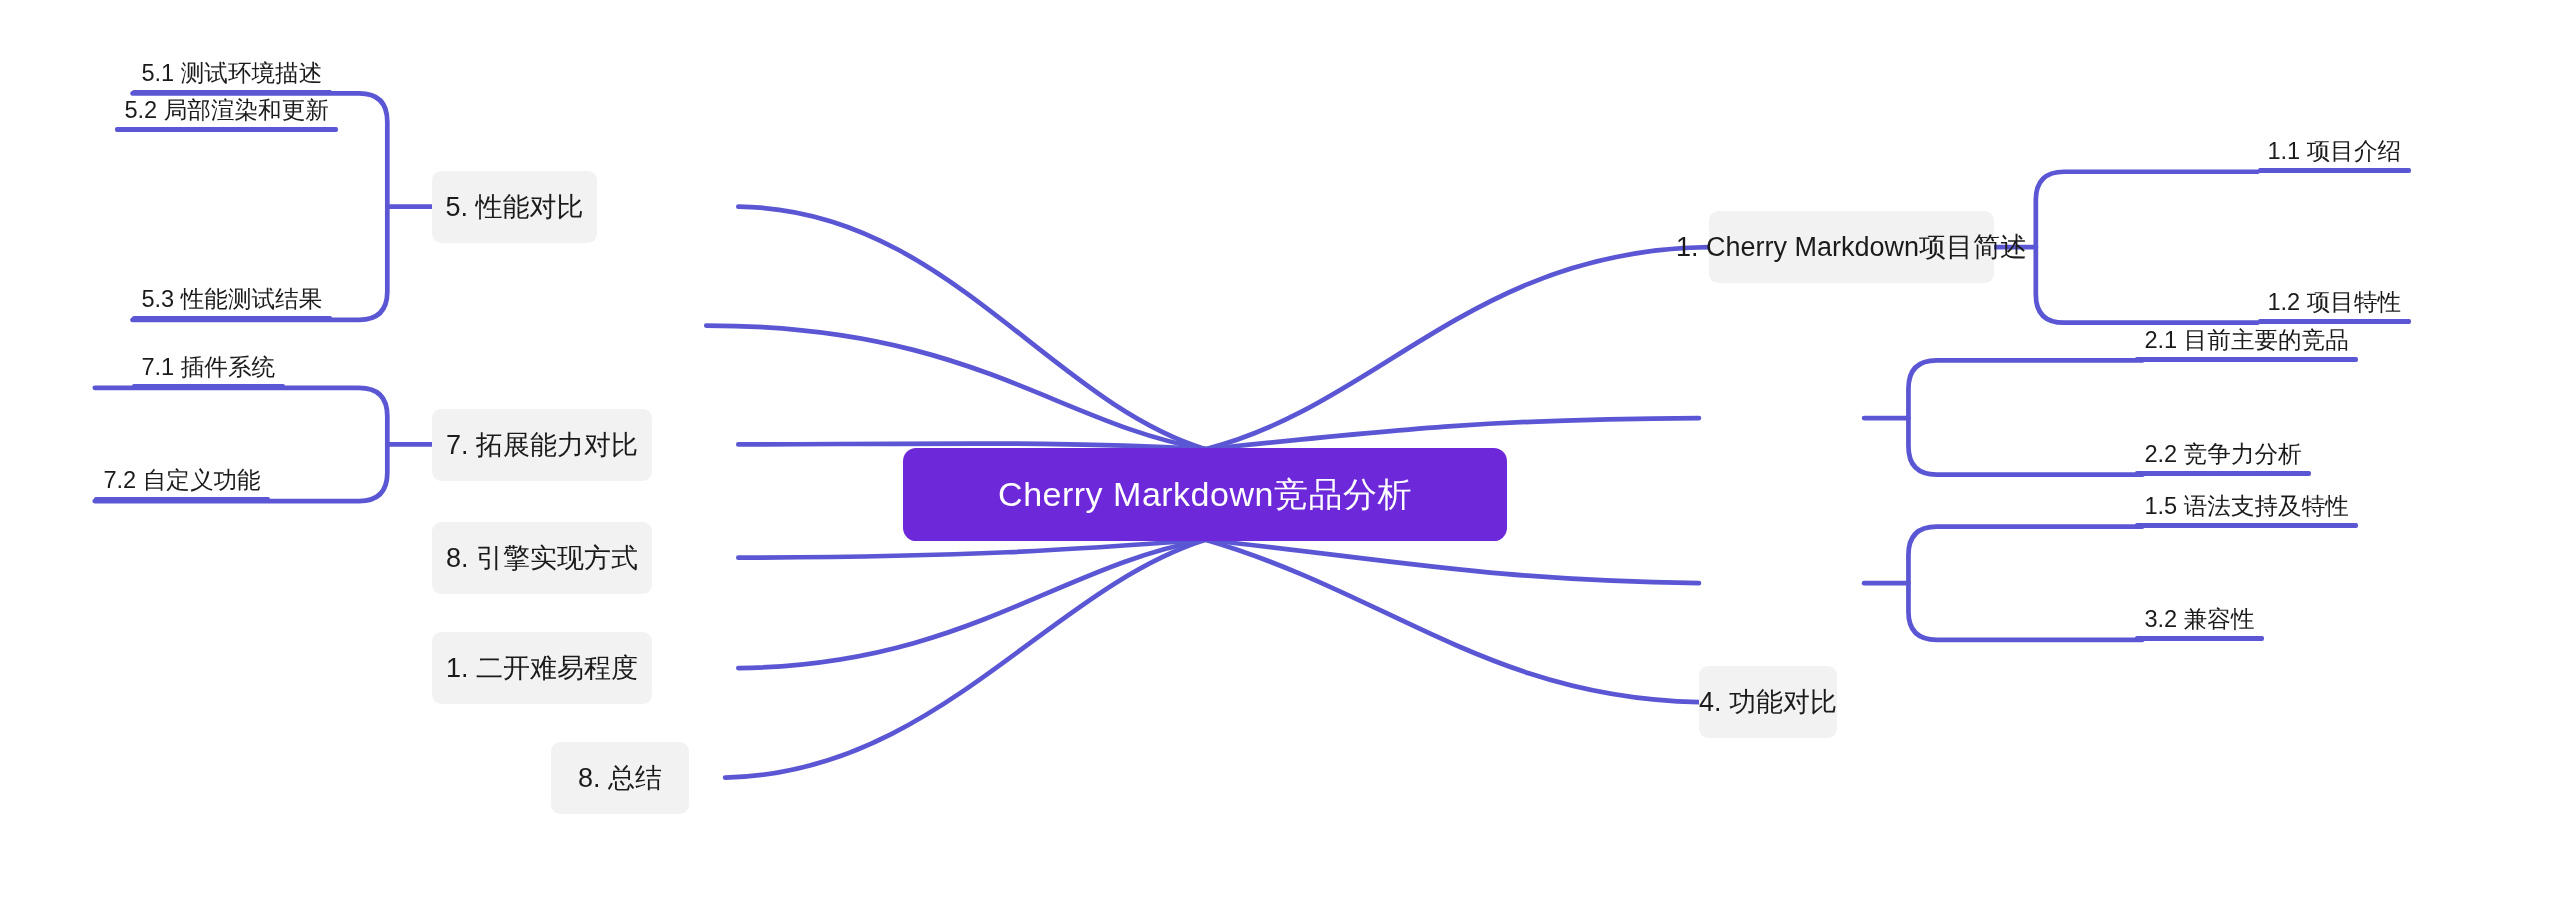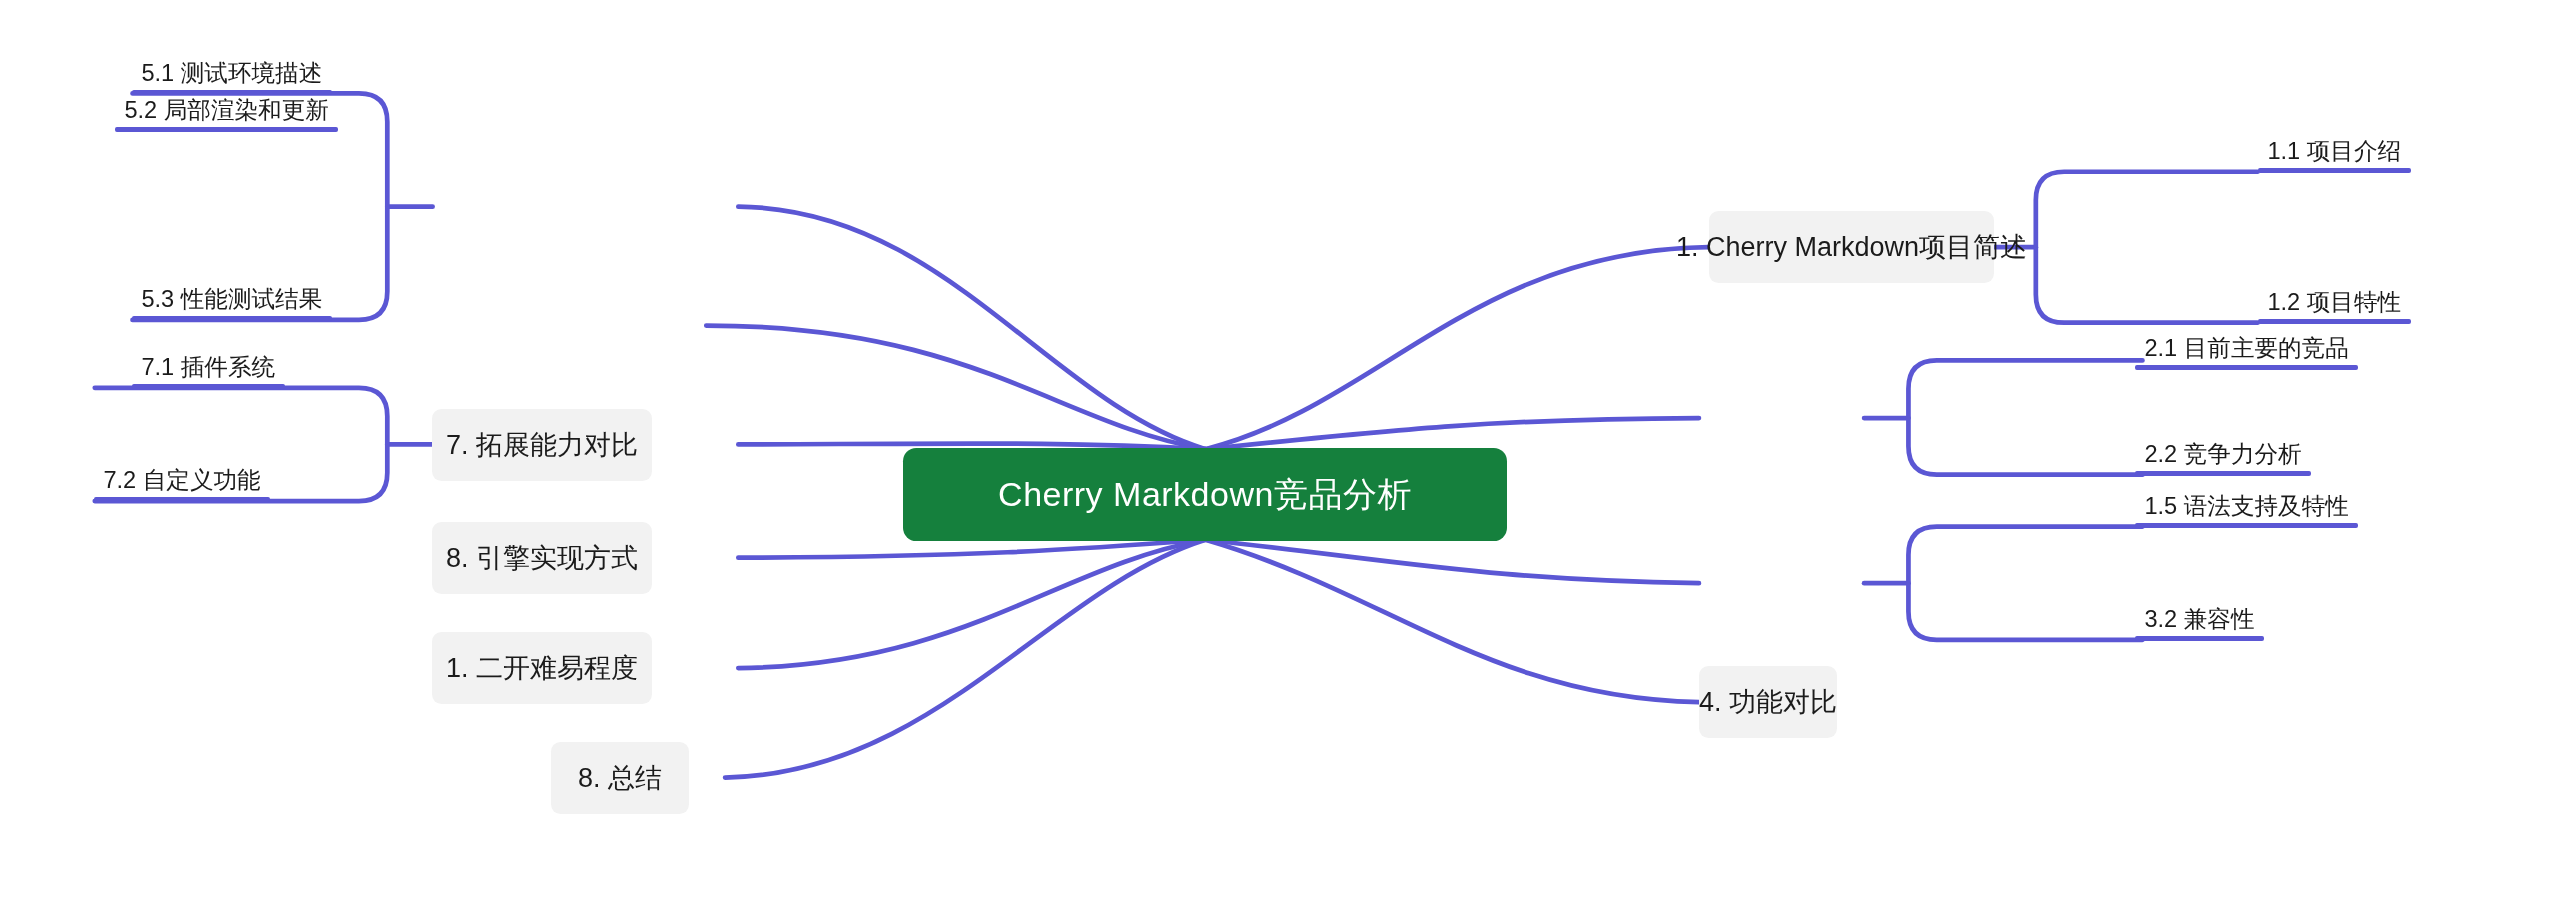--- a/index.html
+++ b/index.html
@@ -34,21 +34,21 @@
   .node {
     position: absolute;
     box-sizing: border-box;
     display: flex;
     align-items: center;
     justify-content: center;
     white-space: nowrap;
   }
 
   .root-node {
-    background: #15803d;
+    background: #6d28d9;
     color: #ffffff;
     border-radius: 13.2px;
     font-size: 34px;
     letter-spacing: 0.5px;
     padding: 0 32px;
     z-index: 5;
   }
 
   .main-node {
     background: #f2f2f2;
@@ -145,38 +145,41 @@
 
   <div class="leaf-node" style="left:2258px; top:135px;">
     <span class="leaf-text">1.1 项目介绍</span>
     <span class="leaf-underline"></span>
   </div>
   <div class="leaf-node" style="left:2258px; top:286px;">
     <span class="leaf-text">1.2 项目特性</span>
     <span class="leaf-underline"></span>
   </div>
 
-  <div class="leaf-node" style="left:2135px; top:324px;margin-top:8px;">
+  <div class="leaf-node" style="left:2135px; top:324px;">
     <span class="leaf-text">2.1 目前主要的竞品</span>
     <span class="leaf-underline"></span>
   </div>
   <div class="leaf-node" style="left:2135px; top:438px;">
     <span class="leaf-text">2.2 竞争力分析</span>
     <span class="leaf-underline"></span>
   </div>
 
   <div class="leaf-node" style="left:2135px; top:490px;">
     <span class="leaf-text">1.5 语法支持及特性</span>
     <span class="leaf-underline"></span>
   </div>
   <div class="leaf-node" style="left:2135px; top:603px;">
     <span class="leaf-text">3.2 兼容性</span>
     <span class="leaf-underline"></span>
   </div>
 
+  <div class="node main-node" style="left:432px; top:171px; width:165px; height:72px;">
+    <span>5. 性能对比</span>
+  </div>
 
 
   <div class="node main-node" style="left:432px; top:409px; width:220px; height:72px;">
     <span>7. 拓展能力对比</span>
   </div>
 
   <div class="node main-node" style="left:432px; top:522px; width:220px; height:72px;">
     <span>8. 引擎实现方式</span>
   </div>
 

